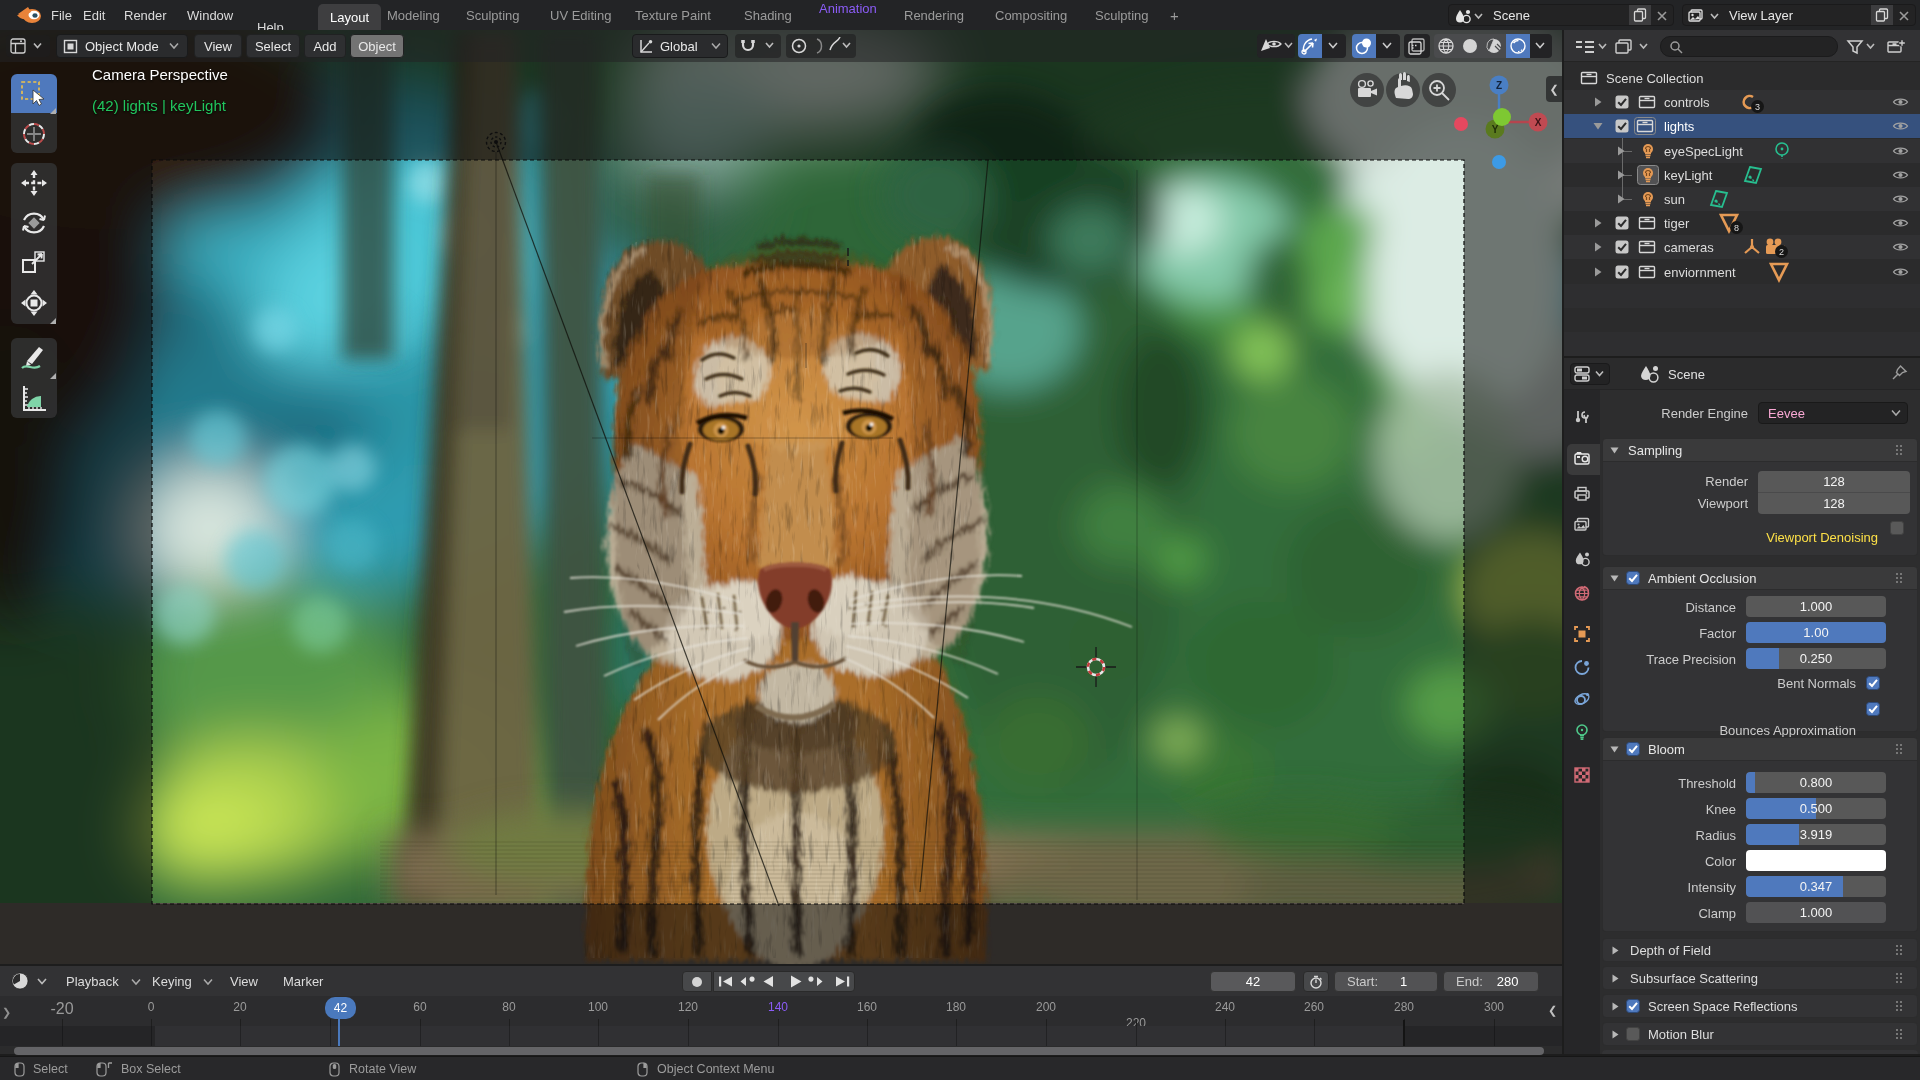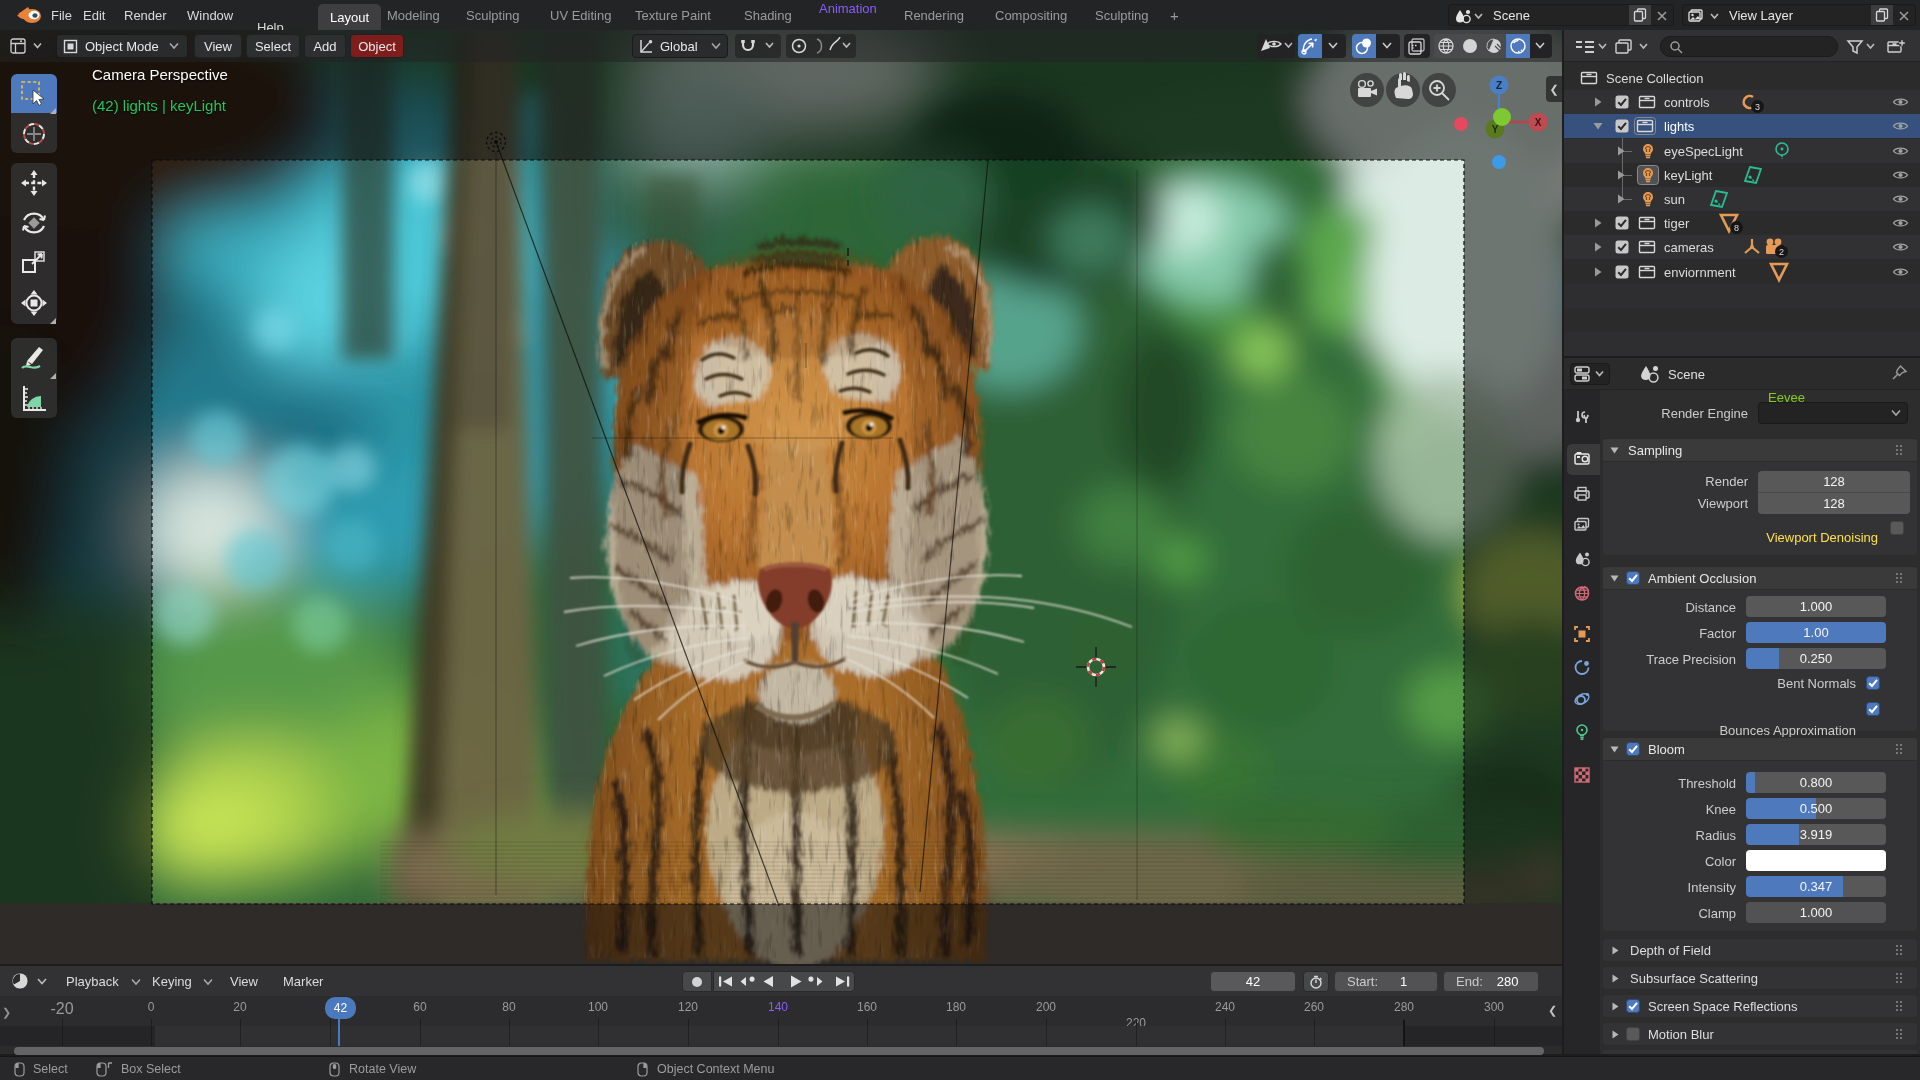--- a/index.html
+++ b/index.html
@@ -473,21 +473,21 @@
  <rect x="1.5" y="1.5" width="12" height="12" fill="none" stroke="#d8d8d8" stroke-width="1.4"></rect>
  <rect x="4.5" y="4.5" width="6" height="6" fill="#d8d8d8"></rect>
     </svg>
 <div class="abs vmid" style="left:85px;top:34px;height:24px;color:#e8e8e8;">Object Mode</div>
 <svg class="abs" style="left:168px;top:42px" width="12" height="8" viewBox="0 0 12 8">
       <path d="M2 1.5 l4 4.5 4-4.5" fill="none" stroke="#aaa" stroke-width="1.5"></path>
     </svg>
 <div class="abs vmid" style="left:194px;top:34px;width:48px;height:24px;background:#2e2f31;border:1px solid #202122;border-radius:4px;justify-content:center;color:#e8e8e8;">View</div>
 <div class="abs vmid" style="left:246px;top:34px;width:54px;height:24px;background:#2e2f31;border:1px solid #202122;border-radius:4px;justify-content:center;color:#e8e8e8;">Select</div>
 <div class="abs vmid" style="left:304px;top:34px;width:42px;height:24px;background:#2e2f31;border:1px solid #202122;border-radius:4px;justify-content:center;color:#e8e8e8;">Add</div>
-<div class="abs vmid" style="left:350px;top:34px;width:54px;height:24px;background:#7f1d1d;border:1px solid #202122;border-radius:4px;justify-content:center;color:#e8e8e8;">Object</div>
+<div class="abs vmid" style="left:350px;top:34px;width:54px;height:24px;background:#737373;border:1px solid #202122;border-radius:4px;justify-content:center;color:#e8e8e8;">Object</div>
 <div class="abs" style="left:632px;top:34px;width:96px;height:24px;background:#2a2b2d;border:1px solid #191a1b;border-radius:4px;"></div>
 <svg class="abs" style="left:638px;top:39px" width="16" height="15" viewBox="0 0 16 15">
  <path d="M3 1 L3 13 L14 13" fill="none" stroke="#d8d8d8" stroke-width="1.5"></path>
  <path d="M3 13 L11 4" stroke="#d8d8d8" stroke-width="1.3"></path>
  <circle cx="12.5" cy="2.8" r="1.8" fill="#d8d8d8"></circle>
     </svg>
 <div class="abs vmid" style="left:660px;top:34px;height:24px;color:#e8e8e8;">Global</div>
 <svg class="abs" style="left:710px;top:42px" width="12" height="8" viewBox="0 0 12 8">
       <path d="M2 1.5 l4 4.5 4-4.5" fill="none" stroke="#aaa" stroke-width="1.5"></path>
     </svg>
@@ -950,21 +950,21 @@
       <rect x="9" y="2" width="3.5" height="3.5" fill="#d06a75"></rect>
       <rect x="5.5" y="5.5" width="3.5" height="3.5" fill="#d06a75"></rect>
       <rect x="12.5" y="5.5" width="3.5" height="3.5" fill="#d06a75"></rect>
       <rect x="2" y="9" width="3.5" height="3.5" fill="#d06a75"></rect>
       <rect x="9" y="9" width="3.5" height="3.5" fill="#d06a75"></rect>
       <rect x="5.5" y="12.5" width="3.5" height="3.5" fill="#d06a75"></rect>
       <rect x="12.5" y="12.5" width="3.5" height="3.5" fill="#d06a75"></rect>
     </svg>
 <div class="abs vmid" style="left:1488px;top:402px;width:260px;height:22px;justify-content:flex-end;color:#cccccc;">Render Engine</div>
 <div class="abs" style="left:1758px;top:402px;width:150px;height:22px;background:#232324;border:1px solid #191919;border-radius:4px;"></div>
-<div class="abs vmid" style="left:1768px;top:386px;height:22px;color:#84cc16;">Eevee</div>
+<div class="abs vmid" style="left:1768px;top:402px;height:22px;color:#f9a8d4;">Eevee</div>
 <svg class="abs" style="left:1890px;top:409px" width="12" height="8" viewBox="0 0 12 8">
       <path d="M2 1.5 l4 4.5 4-4.5" fill="none" stroke="#aaa" stroke-width="1.5"></path>
     </svg>
 <div class="abs" style="left:1602px;top:438px;width:316px;height:24px;background:#3a3a3b;border-radius:4px 4px 0 0;border:1px solid #2c2c2d;"></div>
 <svg class="abs" style="left:1610px;top:446.5px" width="9" height="7" viewBox="0 0 9 7">
       <path d="M0.5 0.5 h8 L4.5 6.5 Z" fill="#b8b8b8"></path>
     </svg>
 <div class="abs vmid" style="left:1628px;top:438px;height:24px;color:#e6e6e6;">Sampling</div>
 <div class="abs" style="left:1896px;top:445px;width:2px;height:2px;background:#777;"></div>
     <div class="abs" style="left:1900px;top:445px;width:2px;height:2px;background:#777;"></div>

